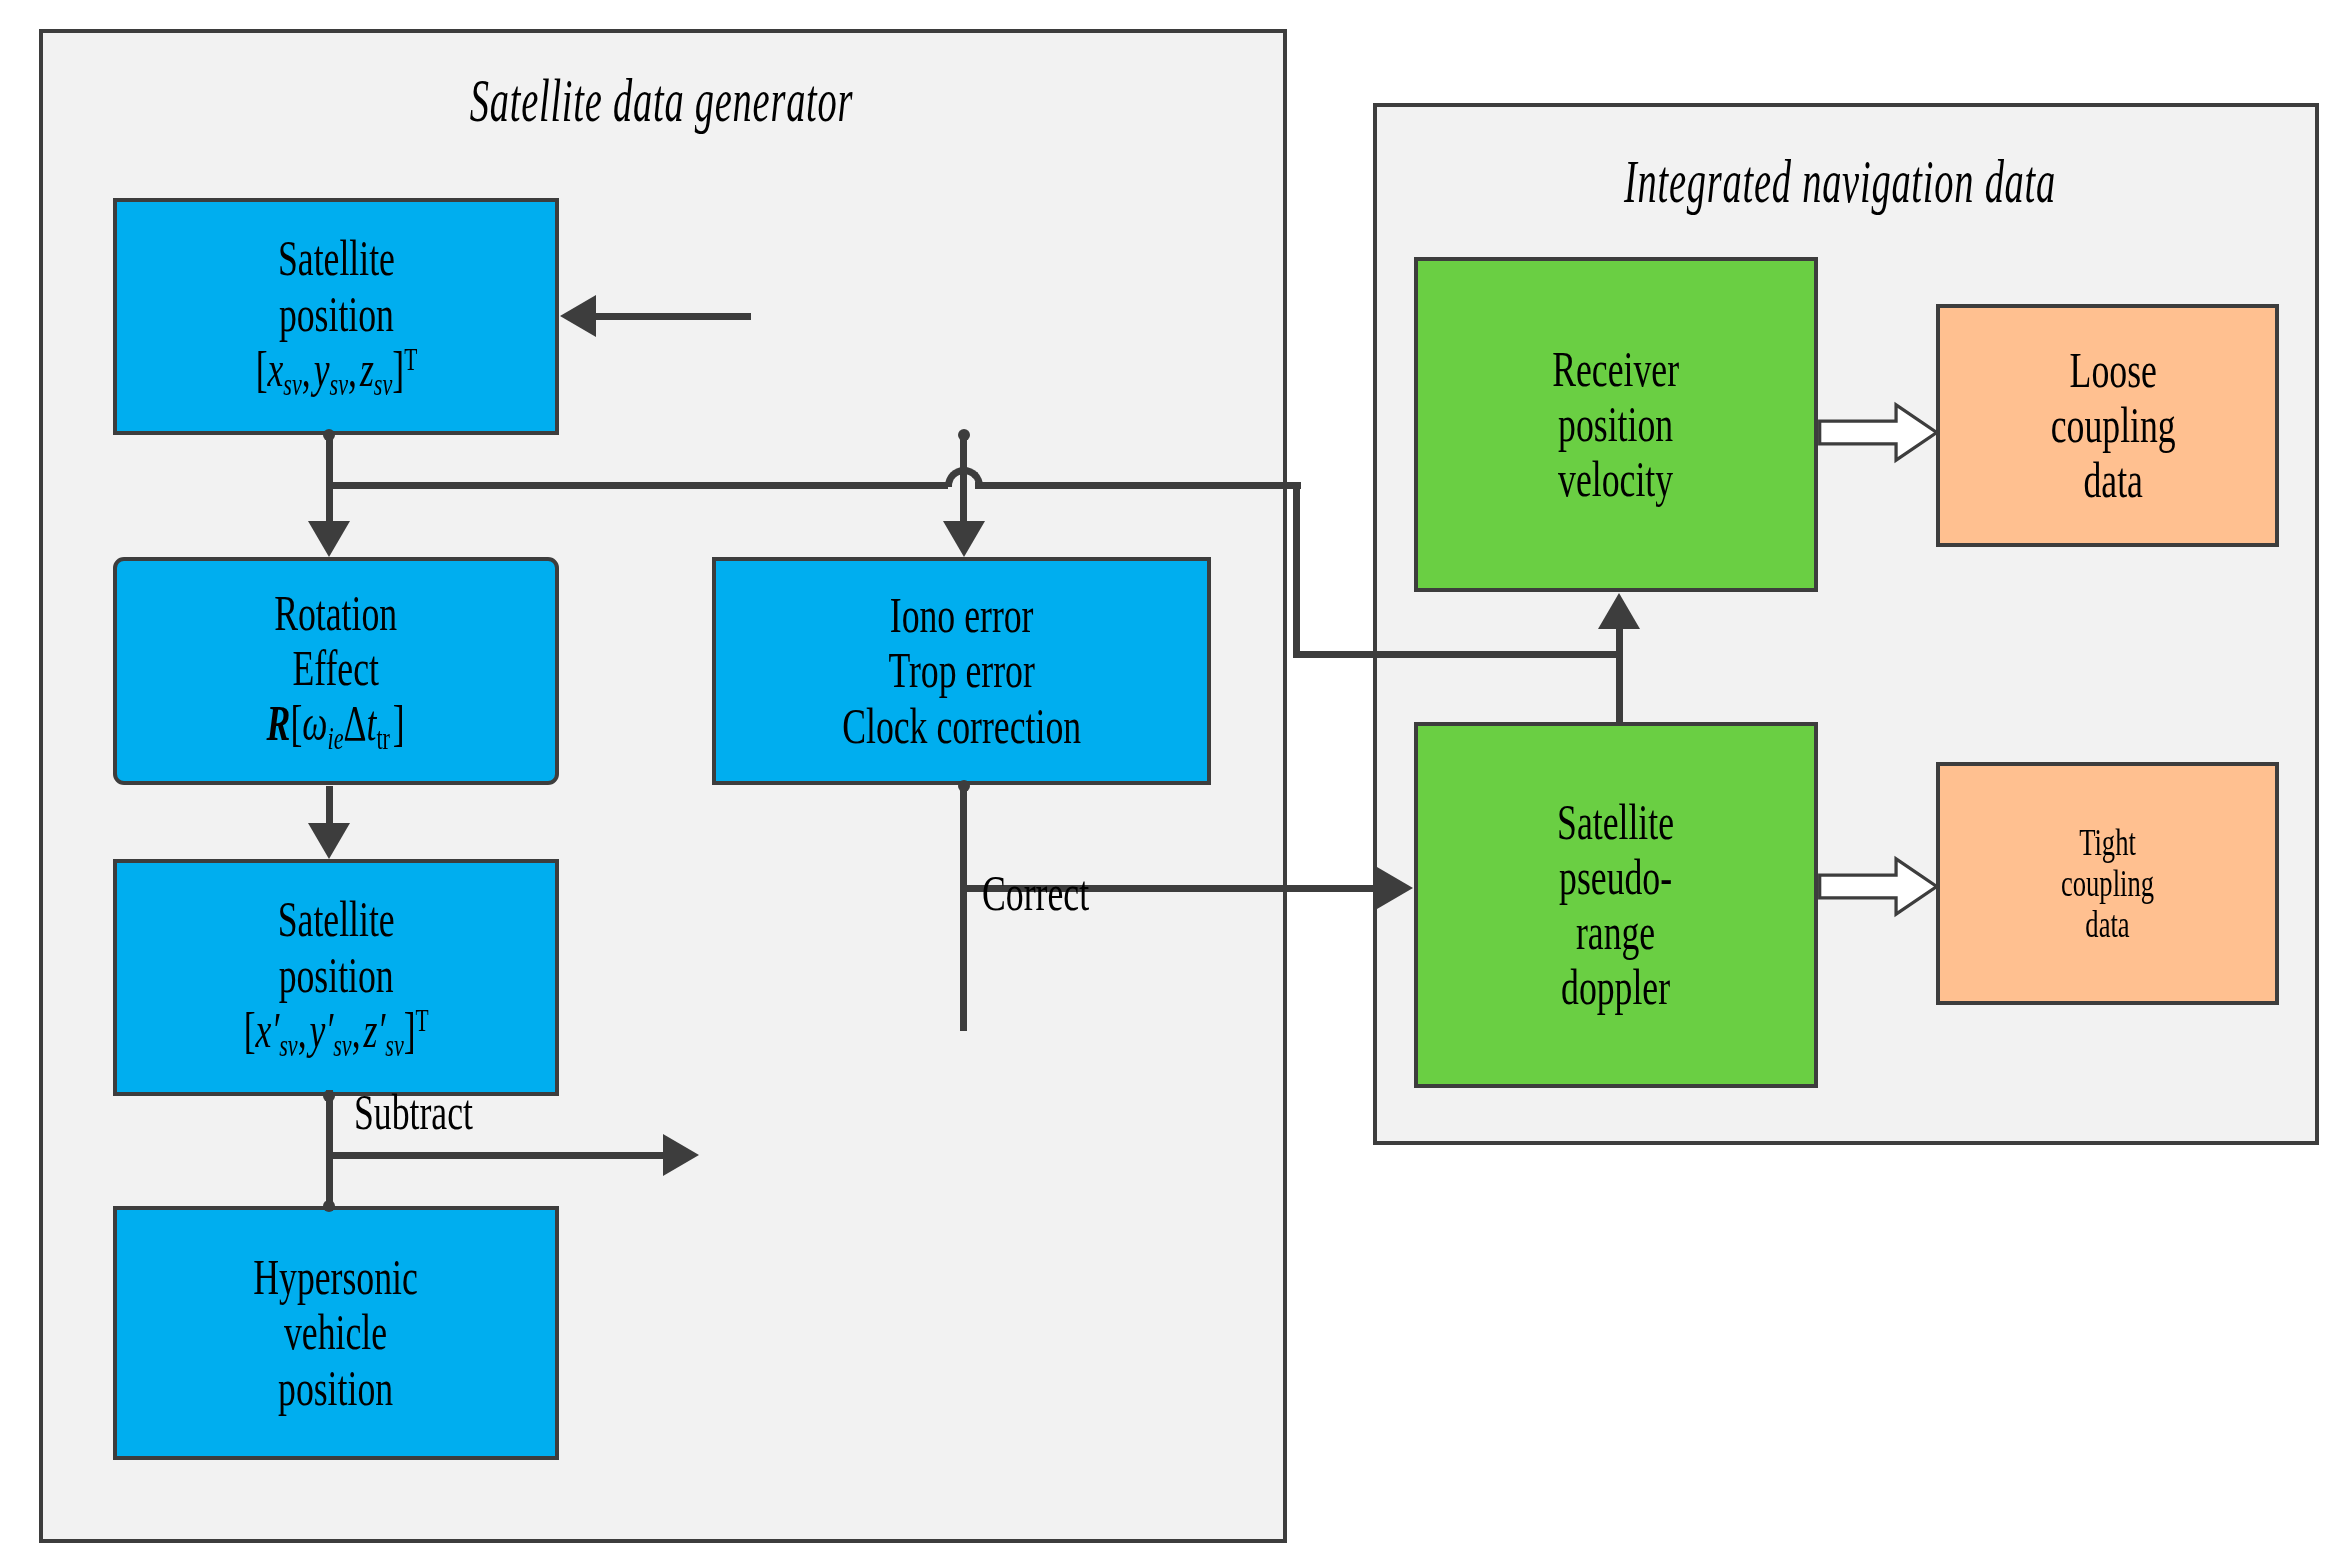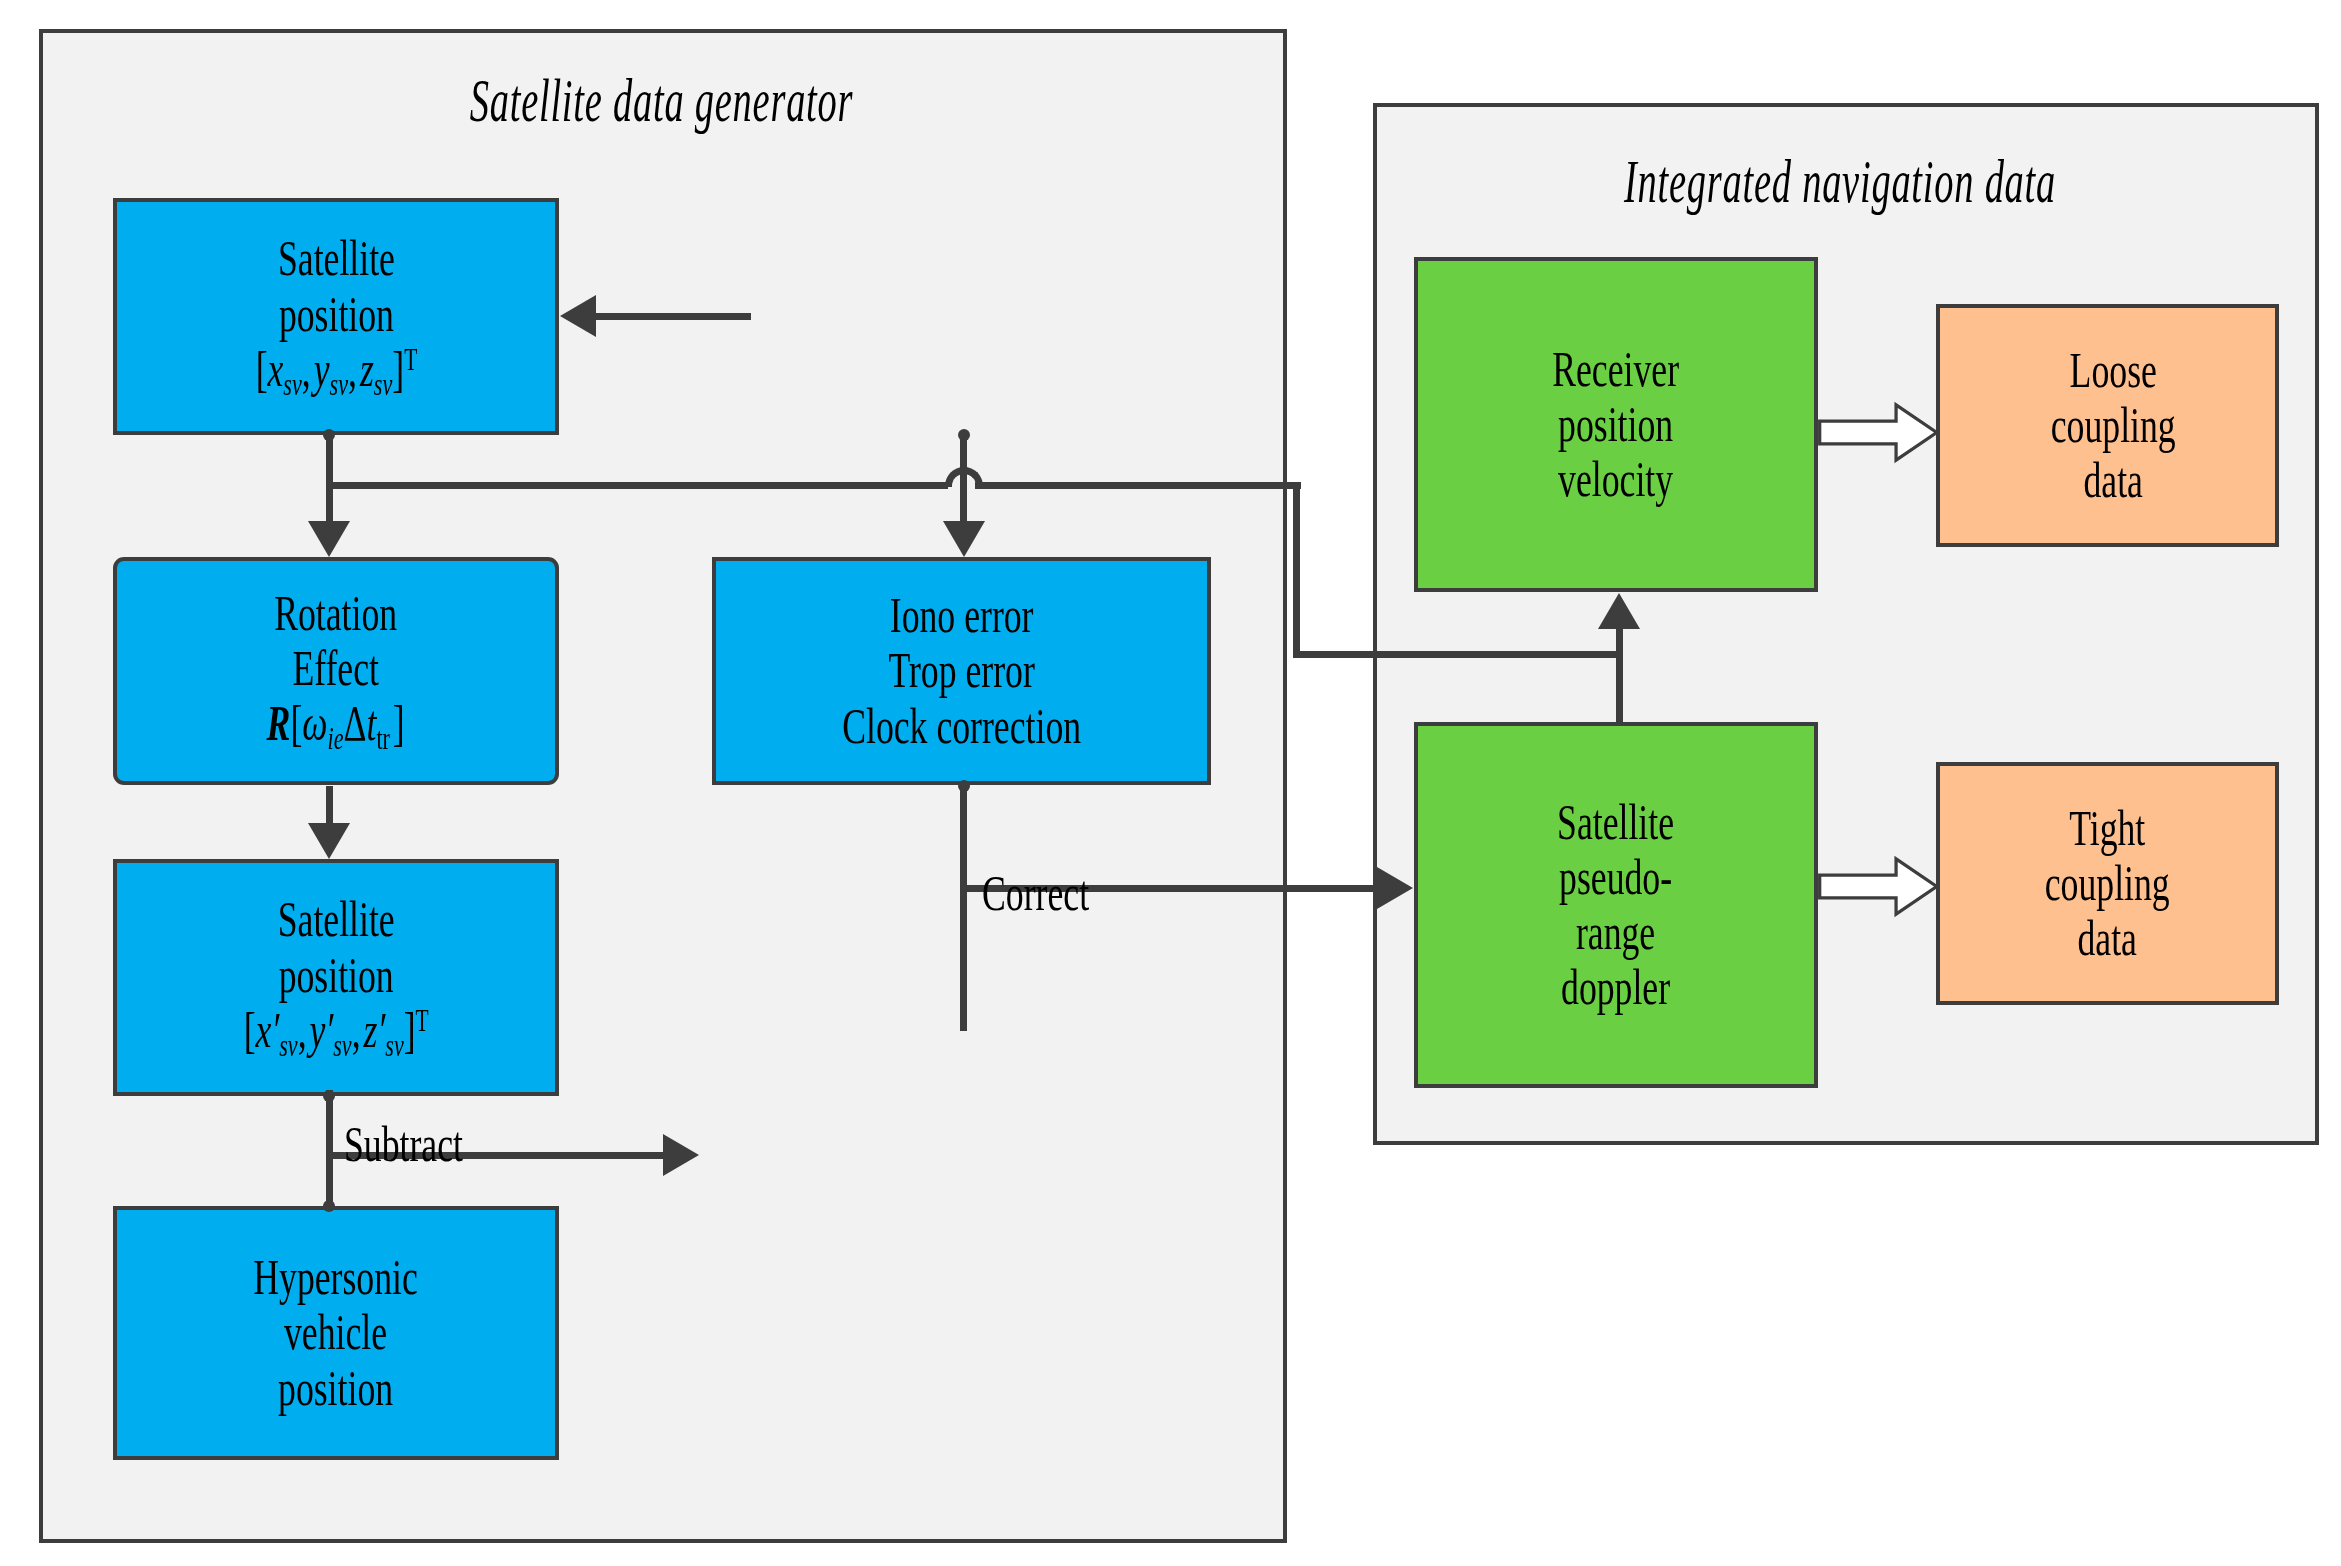--- a/index.html
+++ b/index.html
@@ -118,21 +118,21 @@
   </div>
 
   <div class="node orange" style="left:1936px;top:304px;width:343px;height:243px;font-size:51px;padding-left:12px;">
     <span>
       <span class="tx">Loose</span>
       <span class="tx">coupling</span>
       <span class="tx">data</span>
     </span>
   </div>
 
-  <div class="node orange" style="left:1936px;top:762px;width:343px;height:243px;font-size:51px;">
+  <div class="node orange" style="left:1936px;top:762px;width:343px;height:243px;font-size:38px;">
     <span>
       <span class="tx">Tight</span>
       <span class="tx">coupling</span>
       <span class="tx">data</span>
     </span>
   </div>
 
   <div class="ln h" style="left:596px;top:313px;width:155px;"></div>
   <div class="ahead left" style="left:560px;top:295px;"></div>
 
@@ -162,21 +162,21 @@
   <div class="ahead right" style="left:1377px;top:867px;"></div>
   <div class="edge-label" style="left:982px;top:864px;font-size:51px;">
     <span class="tx">Correct</span>
   </div>
 
   <div class="dot" style="left:323px;top:1090px;"></div>
   <div class="ln v" style="left:326px;top:1090px;height:121px;"></div>
   <div class="dot" style="left:323px;top:1200px;"></div>
   <div class="ln h" style="left:326px;top:1152px;width:339px;"></div>
   <div class="ahead right" style="left:663px;top:1134px;"></div>
-  <div class="edge-label" style="left:344px;top:1083px;font-size:51px;margin-top:32px;">
+  <div class="edge-label" style="left:354px;top:1083px;font-size:51px;">
     <span class="tx">Subtract</span>
   </div>
 
   <div class="ln v" style="left:1616px;top:658px;height:67px;"></div>
 
   <svg class="block-arrow" style="left:1818px;top:400px;" width="122" height="65" viewBox="0 0 150 80">
     <polygon points="2,26 96,26 96,6 146,40 96,74 96,54 2,54" fill="#ffffff" stroke="#3d3d3d" stroke-width="4"></polygon>
   </svg>
 
   <svg class="block-arrow" style="left:1818px;top:854px;" width="122" height="65" viewBox="0 0 150 80">

